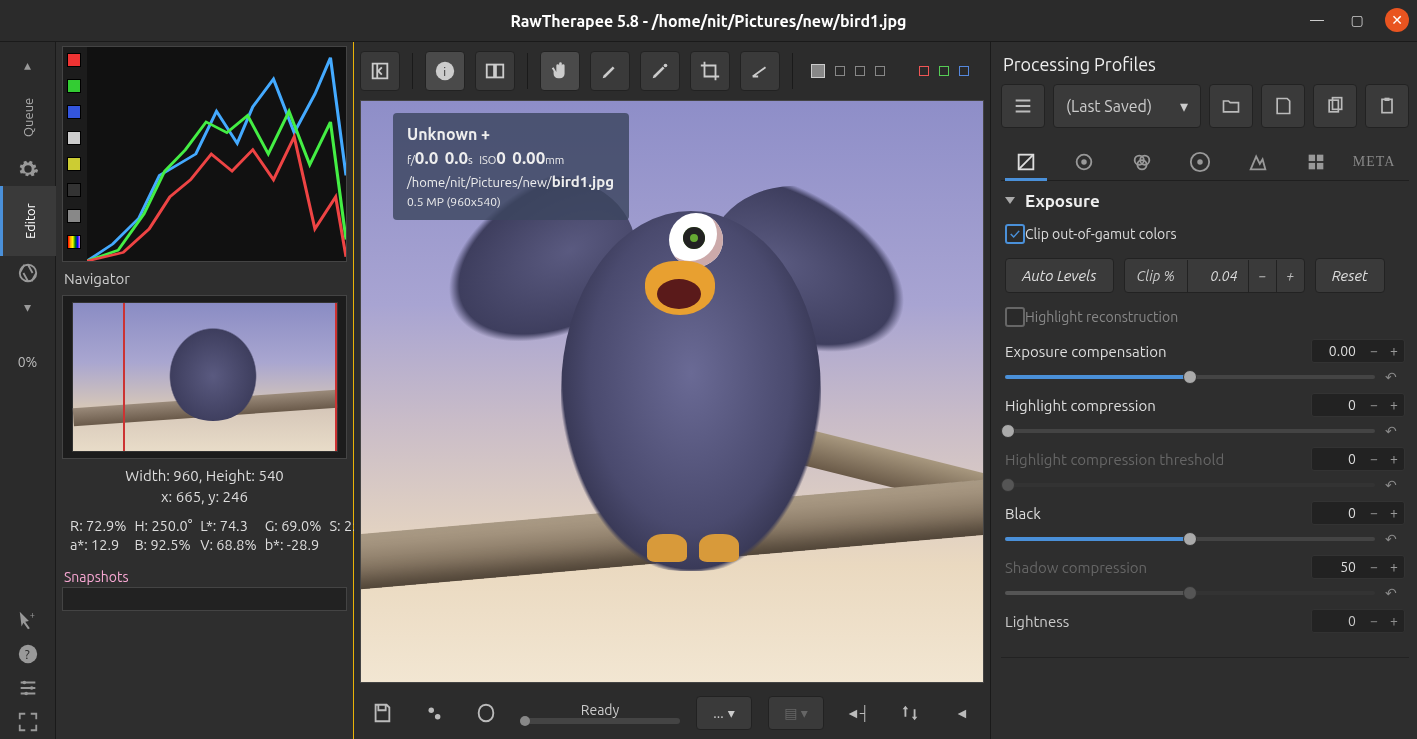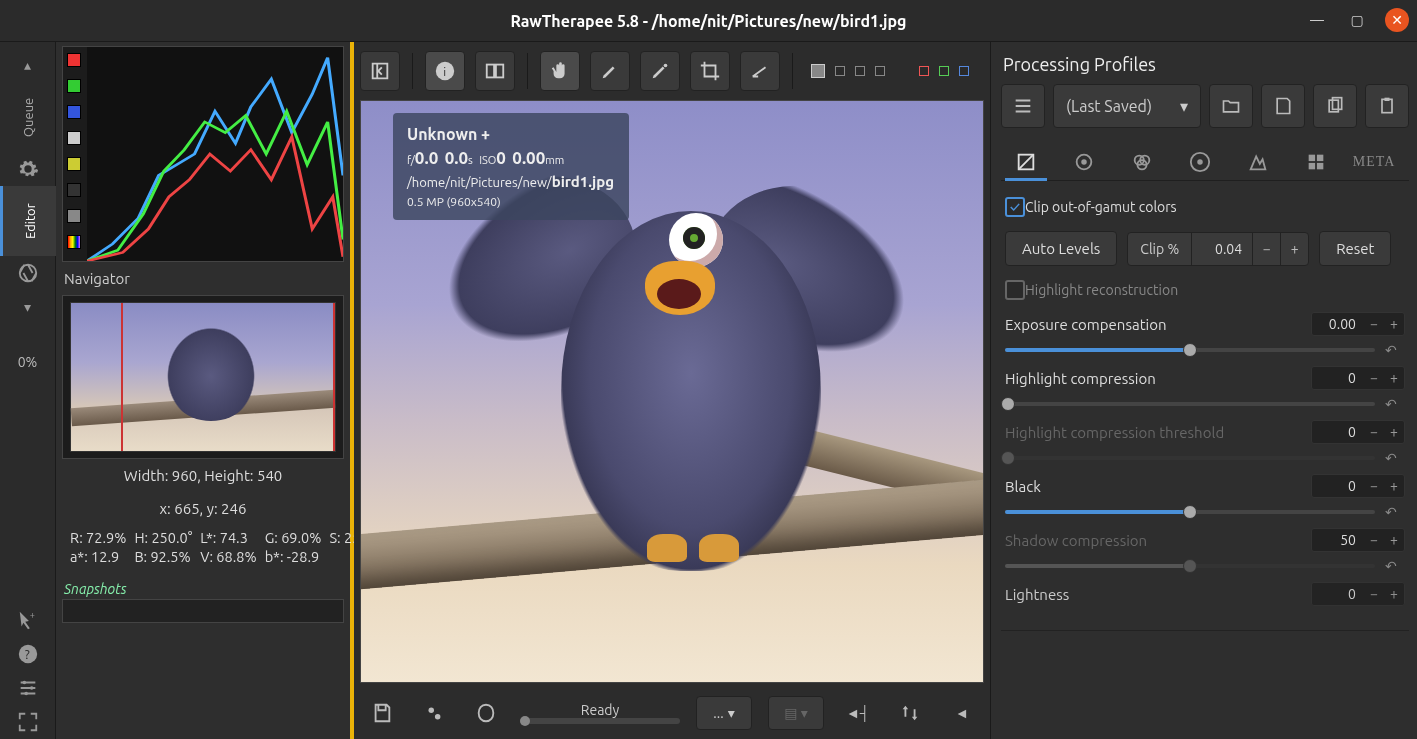--- a/index.html
+++ b/index.html
@@ -15,41 +15,41 @@
 
 .sidebar { width: 56px; background: #2b2b2b; border-right: 1px solid #1a1a1a; display: flex; flex-direction: column; align-items: center; padding-top: 6px; }
 .sidebar .tab { width: 56px; height: 56px; display: flex; flex-direction: column; align-items: center; justify-content: center; color: #aaa; cursor: pointer; gap: 4px; }
 .sidebar .tab.vertical-label { writing-mode: vertical-rl; transform: rotate(180deg); height: 70px; font-size: 13px; }
 .sidebar .tab.active { background: #3a3a3a; color: #fff; border-right: 3px solid #4a90d9; }
 .sidebar .spacer { flex: 1; }
 .sidebar .sb-icon { width: 44px; height: 34px; display: flex; align-items: center; justify-content: center; color: #999; cursor: pointer; }
 .sidebar .sb-icon svg { width: 22px; height: 22px; }
 .sidebar .pct { color: #bbb; font-size: 14px; margin: 30px 0; }
 
-.leftpanel { width: 298px; background: #2e2e2e; border-right: 4px solid #eab308; display: flex; flex-direction: column; padding: 4px 6px; gap: 4px; }
+.leftpanel { width: 298px; background: #2e2e2e; border-right: 1px solid #eab308; display: flex; flex-direction: column; padding: 4px 6px; gap: 4px; }
 .histogram { height: 216px; background: #1c1c1c; border: 1px solid #444; display: flex; }
 .hist-swatches { width: 24px; display: flex; flex-direction: column; gap: 12px; padding: 6px 4px; }
 .hist-swatches .sw { width: 14px; height: 14px; border: 1px solid #000; cursor: pointer; }
 .hist-plot { flex: 1; position: relative; background: #111; }
 .hist-plot svg { position: absolute; inset: 0; width: 100%; height: 100%; }
 
 .nav-header { color: #ccc; font-size: 15px; padding: 4px 2px; }
 .nav-thumb { background: #1c1c1c; border: 1px solid #444; padding: 6px; display: flex; justify-content: center; }
 .nav-thumb .thumb { width: 266px; height: 150px; background: linear-gradient(180deg, #8a8cc4 0%, #a9a6d0 40%, #d5c6b8 70%, #e8dcc8 100%); position: relative; border: 1px solid #333; }
 .nav-thumb .thumb::after { content: ""; position: absolute; left: 50px; right: 0; top: 0; bottom: 0; border-left: 2px solid #c33; border-right: 2px solid #c33; pointer-events: none; }
 .nav-thumb .thumb .branch { position: absolute; left: 0; right: 0; bottom: 34px; height: 18px; background: linear-gradient(180deg,#9a8a7a,#6a5a4a); transform: rotate(-4deg); }
 .nav-thumb .thumb .bird { position: absolute; left: 90px; top: 18px; width: 100px; height: 100px; background: radial-gradient(ellipse at 50% 55%, #5a5a80 0%, #3e3e5e 60%, transparent 62%); border-radius: 50%; }
 
 .nav-info { text-align: center; font-size: 15px; color: #ddd; padding: 4px 0; }
-.nav-info .coords { font-size: 15px; margin-top: 16px; }
+.nav-info .coords { font-size: 15px; margin-top: 4px; }
 .color-readout { display: grid; grid-template-columns: 1fr 1fr 1fr 1fr 1fr; gap: 2px 8px; font-size: 14.5px; padding: 4px 8px 8px; color: #ddd; }
 .color-readout span { white-space: nowrap; }
 
 .snapshots { margin-top: 2px; }
-.snap-header { color: #86efac; padding: 2px 2px; font-style: italic; }
+.snap-header { color: #f9a8d4; padding: 2px 2px; }
 .snap-list { height: 24px; background: #222; border: 1px solid #444; }
 
 .center { flex: 1; background: #2c2c2c; display: flex; flex-direction: column; padding: 6px 6px 2px; gap: 6px; }
 .toolbar { display: flex; align-items: center; gap: 10px; height: 46px; }
 .tb-btn { width: 40px; height: 40px; background: #3a3a3a; border: 1px solid #222; border-radius: 4px; display: flex; align-items: center; justify-content: center; color: #ccc; cursor: pointer; }
 .tb-btn.pressed { background: #4a4a4a; }
 .tb-btn svg { width: 22px; height: 22px; }
 .tb-sep { width: 1px; height: 36px; background: #1a1a1a; margin: 0 2px; }
 .tb-squares { display: flex; gap: 10px; align-items: center; margin-left: 6px; }
 .tb-squares .sq { width: 10px; height: 10px; border: 1px solid #888; background: #2a2a2a; cursor: pointer; }
@@ -98,21 +98,21 @@
 .tool-tabs .tt.active::after { content:""; position:absolute; left:-6px; right:-6px; bottom:-1px; height:3px; background:#4a90d9;}
 .tool-tabs .meta-label { font-size:14px; letter-spacing:1px; color:#888; font-family:Liberation Serif, serif;}
 
 .section { padding: 10px 4px 16px; border-bottom: 1px solid #222;}
 .sec-head { display:flex; align-items:center; gap:10px; font-size:17px; font-weight:600; color:#eee; cursor:pointer; padding-bottom:8px;}
 .sec-head .tri { width:0;height:0;border-left:5px solid transparent;border-right:5px solid transparent;border-top:7px solid #aaa;}
 .chk-row { display:flex; align-items:center; padding: 6px 0;}
 .chk { width:20px; height:20px; border:2px solid #4a90d9; border-radius:3px; display:flex; align-items:center; justify-content:center; cursor:pointer; background:#2a2a2a;}
 .chk.checked::after { content:"✓"; color:#4a90d9; font-weight:bold; font-size:14px;}
 .chk.gray { border-color:#666;}
-.btnrow { display:flex; gap:10px; align-items:center; padding: 8px 0;}
+.btnrow { display:flex; gap:10px; padding: 8px 0; font-style: italic;}
 .btn { background:#3a3a3a; border:1px solid #222; color:#ddd; border-radius:4px; padding: 8px 16px; cursor:pointer; font-size:15px;}
 .clip-ctrl { display:flex; align-items:center; gap:0; background:#3a3a3a; border:1px solid #222; border-radius:4px;}
 .clip-ctrl .lbl { padding:8px 12px; color:#ccc; border-right:1px solid #222;}
 .clip-ctrl .val { width:60px; text-align:right; padding:8px 10px; color:#ddd;}
 .clip-ctrl .pm { width:28px; text-align:center; padding:8px 0; color:#bbb; cursor:pointer; border-left:1px solid #222;}
 
 .slider-row { padding: 6px 0 2px;}
 .slider-row .sr-head { display:flex; justify-content:space-between; align-items:center; padding-bottom:6px;}
 .slider-row .sr-head .name { color:#ddd; font-size:15px;}
 .slider-row .sr-head .valbox { display:flex; align-items:center; background:#222; border:1px solid #333; border-radius:3px;}
@@ -428,20 +428,24 @@
             <rect x="4" y="13" width="7" height="7"></rect>
             <rect x="13" y="13" width="7" height="7"></rect>
           </svg>
         </div>
       <div class="tt">
           <span class="meta-label">META</span>
         </div>
     </div>
 
     <div class="section">
+      <div class="sec-head">
+          <span class="tri"></span>
+          <span>Exposure</span>
+        </div>
 
       <div class="chk-row">
         <div class="chk checked"></div>
         <span>Clip out-of-gamut colors</span>
       </div>
 
       <div class="btnrow">
         <div class="btn">Auto Levels</div>
         <div class="clip-ctrl">
           <div class="lbl">Clip %</div>

